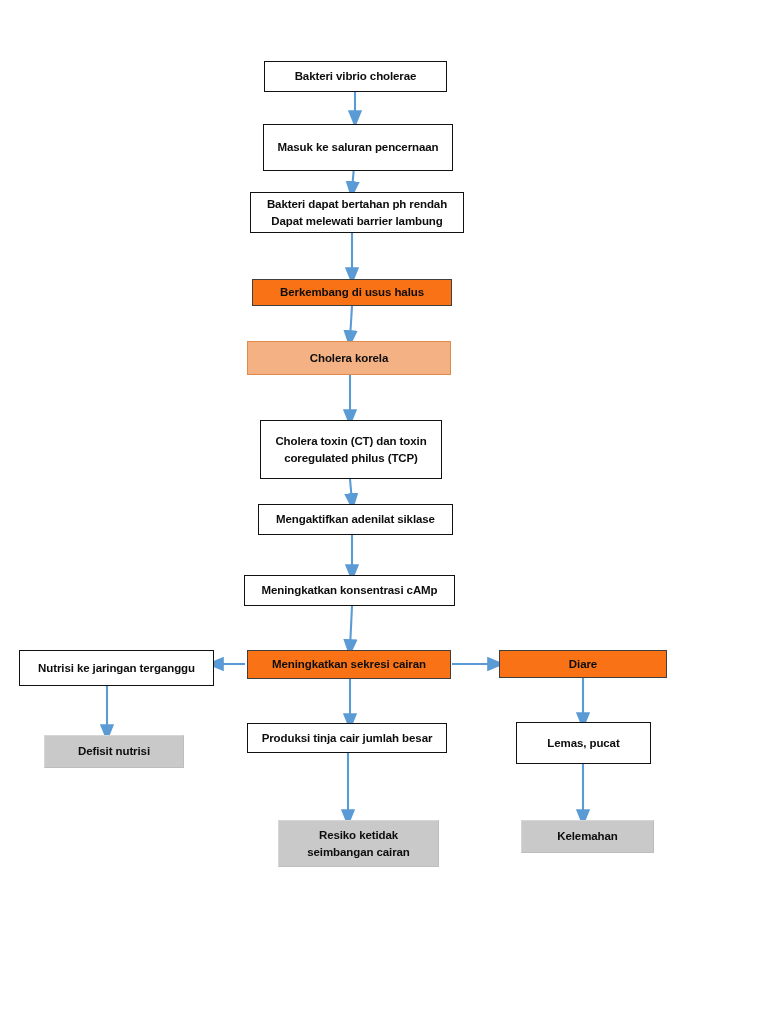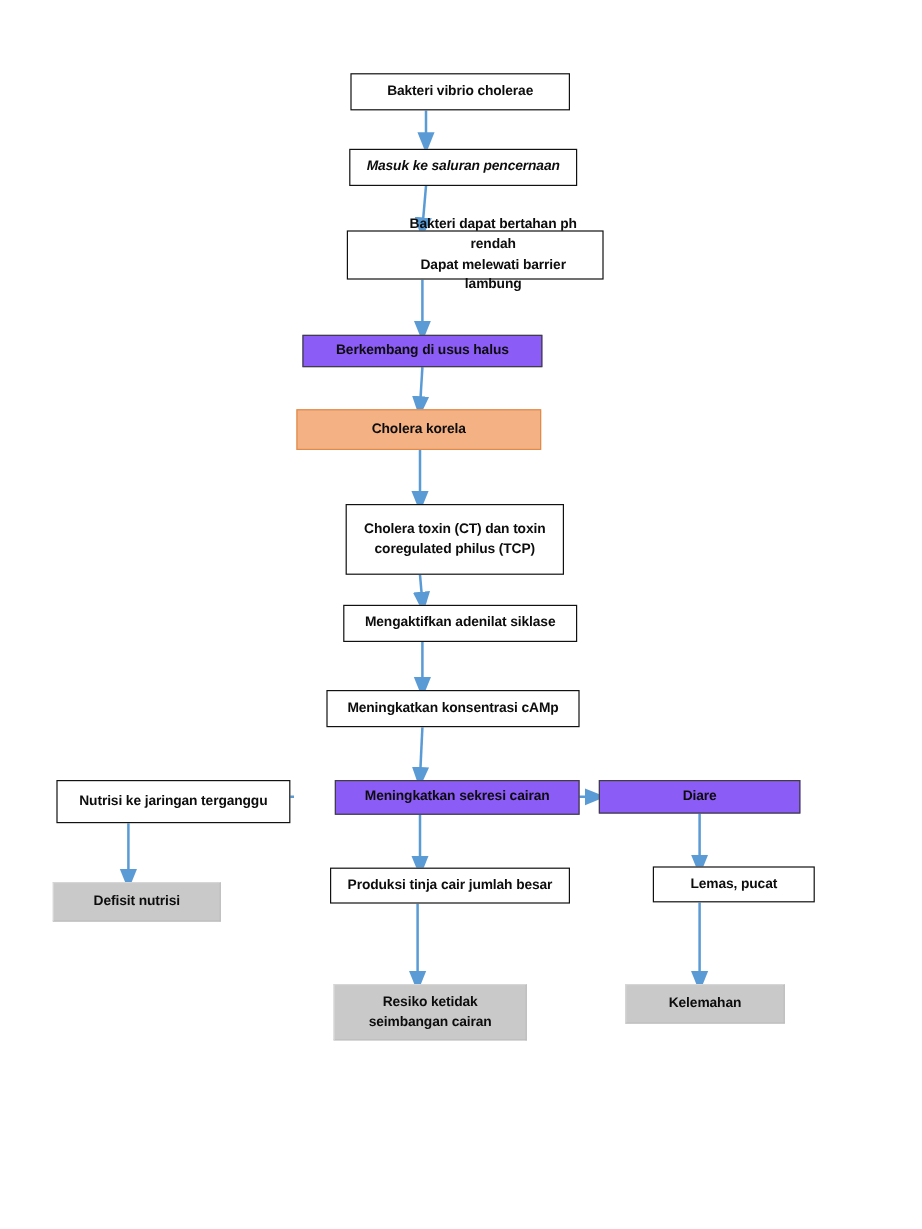--- a/index.html
+++ b/index.html
@@ -28,24 +28,23 @@
     font-weight: bold;
     color: #0d0d0d;
     line-height: 1.45;
     letter-spacing: -0.1px;
     padding: 2px 6px;
     z-index: 3;
   }
   .node.white {
     background: #ffffff;
     border: 1.6px solid #111111;
-    margin-left: 28px;
   }
   .node.white-thin {
-    background: #8b5cf6;
+    background: #f97316;
     border: 1.4px solid #3f3f3f;
   }
   .node.orange {
     background: #f4b183;
     border: 1.2px solid #e08a4b;
   }
   .node.gray {
     background: #c9c9c9;
     border: 1px solid #d6d6d6;
     border-bottom-color: #bdbdbd;
@@ -111,25 +110,25 @@
 
         <line x1="583" y1="752" x2="583" y2="818"></line>
       </g>
     </svg>
   </div>
 
   <div class="node white" style="left:264px; top:61px; width:183px; height:31px;">
     <span class="lines">Bakteri vibrio cholerae</span>
   </div>
 
-  <div class="node white" style="left:263px; top:124px; width:190px; height:31px;font-style:italic;">
+  <div class="node white" style="left:263px; top:124px; width:190px; height:47px;">
     <span class="lines">Masuk ke saluran pencernaan</span>
   </div>
 
-  <div class="node white" style="left:261px; top:192px; width:214px; height:41px;padding-left:36px;">
+  <div class="node white" style="left:250px; top:192px; width:214px; height:41px;">
     <span class="lines">
       <span>Bakteri dapat bertahan ph rendah</span>
       <span>Dapat melewati barrier lambung</span>
     </span>
   </div>
 
   <div class="node white-thin" style="left:252px; top:279px; width:200px; height:27px;">
     <span class="lines">Berkembang di usus halus</span>
   </div>
 
@@ -145,41 +144,41 @@
   </div>
 
   <div class="node white" style="left:258px; top:504px; width:195px; height:31px;">
     <span class="lines">Mengaktifkan adenilat siklase</span>
   </div>
 
   <div class="node white" style="left:244px; top:575px; width:211px; height:31px;">
     <span class="lines">Meningkatkan konsentrasi cAMp</span>
   </div>
 
-  <div class="node white-thin" style="left:247px; top:650px; width:204px; height:29px;margin-left:32px;">
+  <div class="node white-thin" style="left:247px; top:650px; width:204px; height:29px;">
     <span class="lines">Meningkatkan sekresi cairan</span>
   </div>
 
   <div class="node white" style="left:19px; top:650px; width:195px; height:36px;">
     <span class="lines">Nutrisi ke jaringan terganggu</span>
   </div>
 
   <div class="node white-thin" style="left:499px; top:650px; width:168px; height:28px;">
     <span class="lines">Diare</span>
   </div>
 
   <div class="node gray" style="left:44px; top:735px; width:140px; height:33px;">
     <span class="lines">Defisit nutrisi</span>
   </div>
 
   <div class="node white" style="left:247px; top:723px; width:200px; height:30px;">
     <span class="lines">Produksi tinja cair jumlah besar</span>
   </div>
 
-  <div class="node white" style="left:516px; top:722px; width:135px; height:30px;">
+  <div class="node white" style="left:516px; top:722px; width:135px; height:42px;">
     <span class="lines">Lemas, pucat</span>
   </div>
 
   <div class="node gray" style="left:278px; top:820px; width:161px; height:47px;">
     <span class="lines">
       <span>Resiko ketidak</span>
       <span>seimbangan cairan</span>
     </span>
   </div>
 

